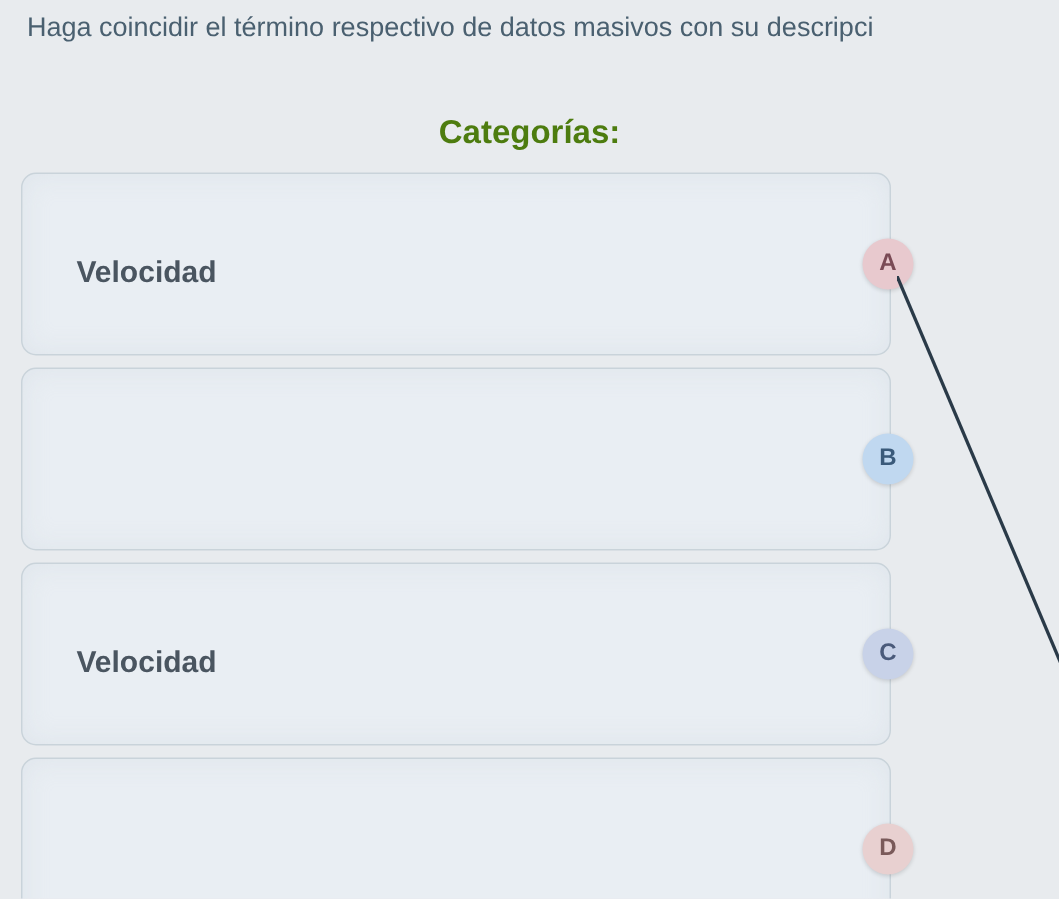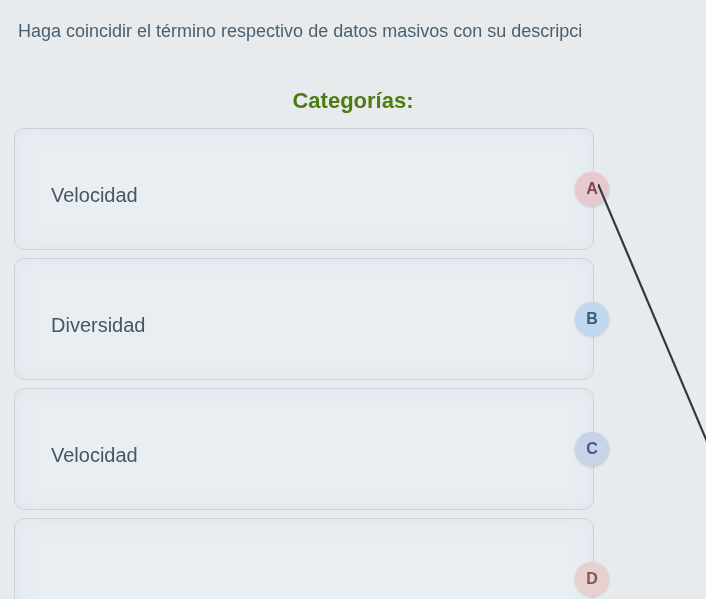--- a/index.html
+++ b/index.html
@@ -11,21 +11,21 @@
       width: 706px;
       height: 599px;
       background: #e8ebee;
       font-family: Arial, Helvetica, sans-serif;
       overflow: hidden;
       position: relative;
     }
     .instruction {
       color: #4a6070;
       font-size: 18px;
-      padding: 21px 18px 0 18px;
+      padding: 8px 18px 0 18px;
       font-weight: 500;
       white-space: nowrap;
     }
     .section-title {
       text-align: center;
       color: #4d7c0f;
       font-size: 22px;
       font-weight: 700;
       margin-top: 46px;
       margin-bottom: 14px;
@@ -42,21 +42,21 @@
       margin-bottom: 8px;
       display: flex;
       align-items: center;
       padding-left: 36px;
       width: 580px;
       box-shadow: inset 0 0 18px rgba(200,210,220,0.3);
     }
     .card-label {
       color: #4a5560;
       font-size: 20px;
-      font-weight: 400;
+      font-weight: 700;
       margin-top: 13px;
     }
     .badge {
       position: absolute;
       right: -16px;
       top: 50%;
       transform: translateY(-50%);
       width: 34px;
       height: 34px;
       border-radius: 50%;
@@ -94,21 +94,20 @@
 <div class="section-title">Categorías:</div>
 
 <div class="cards">
 
   <div class="card">
     <span class="card-label">Velocidad</span>
     <div class="badge badge-a">A</div>
   </div>
 
   <div class="card">
-    <span class="card-label">Diversidad</span>
     <div class="badge badge-b">B</div>
   </div>
 
   <div class="card">
     <span class="card-label">Velocidad</span>
     <div class="badge badge-c">C</div>
   </div>
 
   <div class="card">
     <div class="badge badge-d">D</div>

